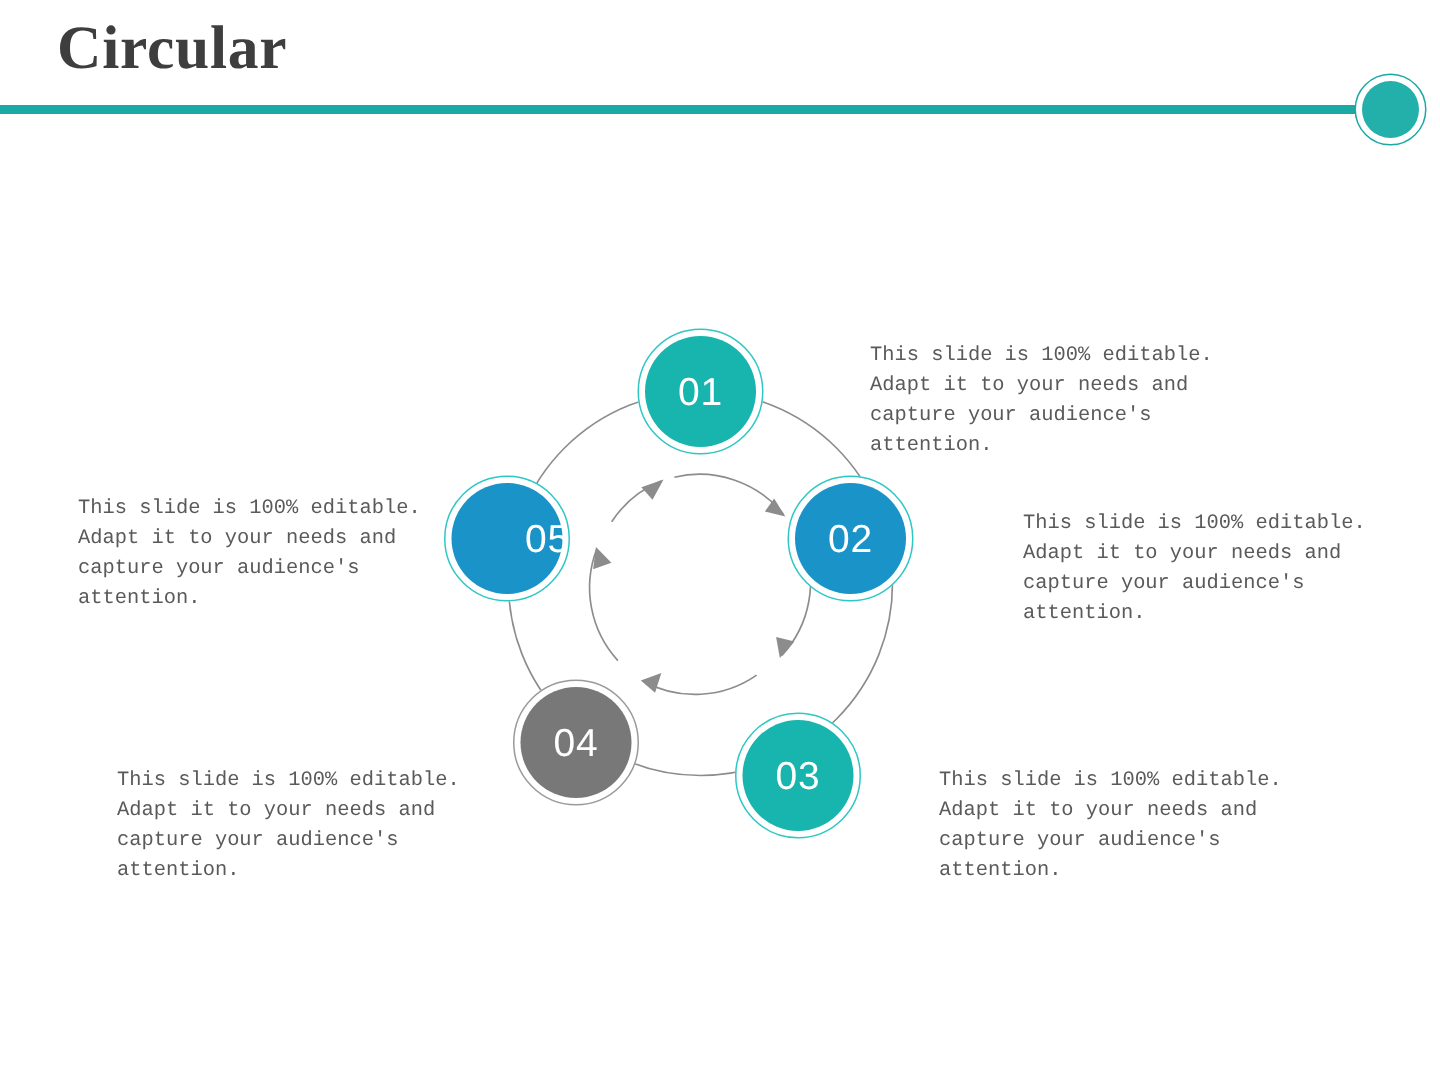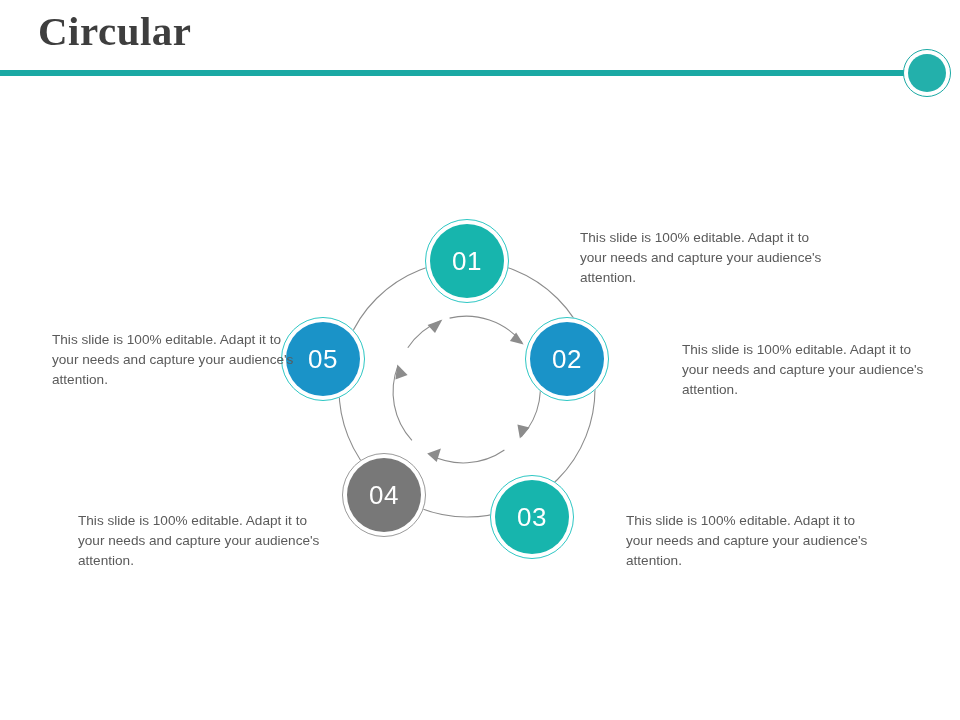--- a/index.html
+++ b/index.html
@@ -113,21 +113,21 @@
     font-family: "Liberation Sans", sans-serif;
   }
   .node-gray .ring { border-color: #9a9a9a; }
 
   
   .desc {
     position: absolute;
     font-size: 13.6px;
     line-height: 20px;
     color: #5a5a5a;
-    font-family: Liberation Sans, sans-serif;
+    font-family: Liberation Mono, monospace;
   }
   .desc.right { text-align: left; }
   .desc.left  { text-align: left; }
 </style>
 </head>
 <body>
 
 <div class="slide">
 
   <div class="slide-title">Circular</div>
@@ -180,21 +180,21 @@
     <div class="disc" style="background:#17b5ad;"></div>
     <div class="num">03</div>
   </div>
 
   <div class="node node-gray" style="left:342px; top:453px;">
     <div class="ring"></div>
     <div class="disc" style="background:#787878;"></div>
     <div class="num">04</div>
   </div>
 
-  <div class="node" style="left:281px; top:317px;">
+  <div class="node" style="left:296px; top:317px;justify-content:flex-end;">
     <div class="ring"></div>
     <div class="disc" style="background:#1a93c8;"></div>
     <div class="num">05</div>
   </div>
 
   <div class="desc right" style="left:580px; top:228px; width:245px;">This slide is 100% editable. Adapt it to your needs and capture your audience's attention.</div>
 
   <div class="desc right" style="left:682px; top:340px; width:245px;">This slide is 100% editable. Adapt it to your needs and capture your audience's attention.</div>
 
   <div class="desc right" style="left:626px; top:511px; width:245px;">This slide is 100% editable. Adapt it to your needs and capture your audience's attention.</div>

